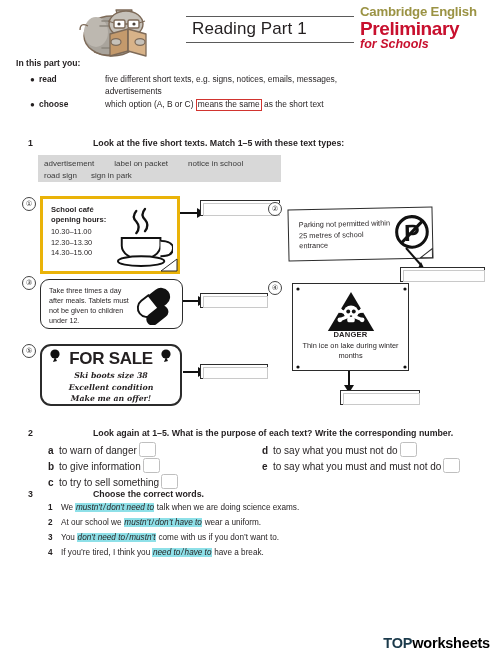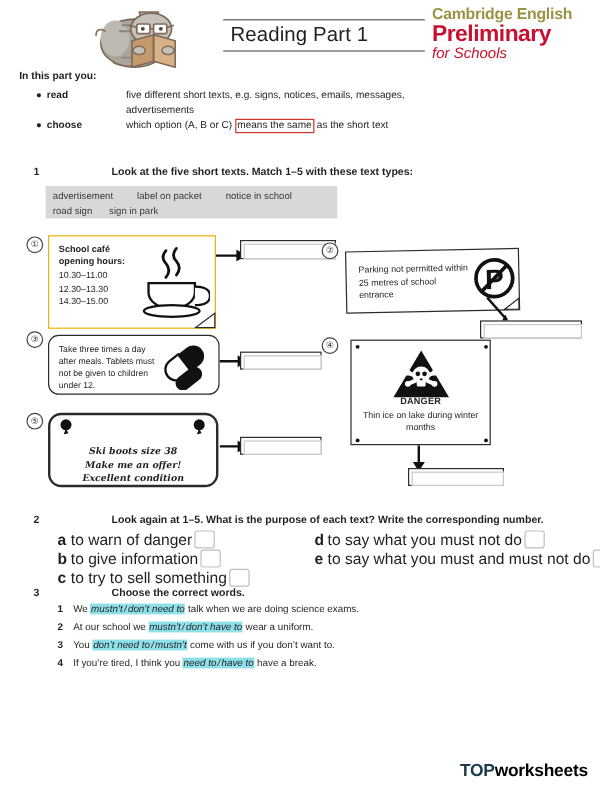--- a/index.html
+++ b/index.html
@@ -17,21 +17,21 @@
   .cat{position:absolute;left:72px;top:2px;width:108px;height:58px;}
   .title-wrap{position:absolute;left:186px;top:16px;width:168px;}
   .title-rule{border-top:1px solid #5a5a5a;height:0;}
   .title-text{
     font-size:17px;letter-spacing:.1px;color:#231f20;
     padding:2px 0 3px 6px;font-weight:400;
   }
   .cam-logo{position:absolute;right:8px;top:5px;text-align:left;width:132px;}
   .cam-1{font-size:13.2px;font-weight:bold;color:#9b9344;line-height:1.12;letter-spacing:-.2px;}
   .cam-2{font-size:19px;font-weight:bold;color:#c8102e;line-height:1.05;letter-spacing:-.4px;margin-top:-1px;}
-  .cam-3{font-size:12.5px;font-style:italic;color:#c8102e;line-height:1.1;margin-top:-1px;}
+  .cam-3{font-size:12.5px;font-style:italic;color:#c8102e;line-height:1.1;margin-top:-1px;font-weight:bold;}
 
   .inpart{position:absolute;left:16px;top:58px;font-size:8.6px;font-weight:bold;}
   .bullets{position:absolute;left:30px;top:74px;width:350px;font-size:8.4px;line-height:1.42;}
   .brow{display:flex;align-items:flex-start;margin-bottom:1px;}
   .bdot{width:9px;flex:0 0 9px;font-size:8px;line-height:1.45;}
   .blab{width:46px;flex:0 0 46px;font-weight:bold;}
   .btxt{flex:1;padding-left:20px;}
   .redbox{border:1.4px solid #d1342f;padding:0 1px;display:inline-block;line-height:1.18;}
 
   
@@ -57,40 +57,40 @@
 
   
   .ansbox{
     position:absolute;border:1.6px solid #2c2c2c;background:#fff;
     box-sizing:border-box;padding:1.5px;
   }
   .ansbox i{display:block;width:100%;height:100%;border:.8px solid #c9c9c9;background:#fefefe;}
 
   
   .card{position:absolute;background:#fff;box-sizing:border-box;}
-  .card-fold{border:1px solid #eab308;}
+  .card-fold{border:3px solid #eab308;}
   .card-round{border:1.4px solid #2b2b2b;border-radius:9px;}
   .card-sign{border:1px solid #2b2b2b;}
 
   .t1-title{position:absolute;left:8px;top:6px;font-size:7.6px;font-weight:bold;line-height:1.35;}
   .t1-times{position:absolute;left:8px;top:28px;font-size:7.4px;line-height:1.45;}
 
   .t2-text{position:absolute;left:10px;top:10px;width:92px;font-size:7.4px;line-height:1.42;}
 
   .t3-text{position:absolute;left:8px;top:6px;width:84px;font-size:7.2px;line-height:1.4;}
 
   .t4-danger{position:absolute;left:0;right:0;top:46px;text-align:center;font-size:7.6px;font-weight:bold;letter-spacing:.2px;}
   .t4-text{position:absolute;left:4px;right:4px;top:57px;text-align:center;font-size:7.4px;line-height:1.4;}
 
   .t5-head{position:absolute;left:0;right:0;top:3px;text-align:center;font-size:17px;font-weight:bold;letter-spacing:-.3px;}
   .t5-body{position:absolute;left:0;right:0;top:24px;text-align:center;font-size:7.8px;line-height:1.5;
            font-family:"DejaVu Serif",serif;font-style:italic;font-weight:bold;}
 
   
-  .q2row{position:absolute;font-size:13px;white-space:nowrap;}
+  .q2row{position:absolute;font-size:10px;white-space:nowrap;}
   .q2let{display:inline-block;width:11px;font-weight:bold;}
   .smallbox{
     display:inline-block;width:15px;height:13px;border:.9px solid #bfbfbf;border-radius:2.5px;
     background:#fff;vertical-align:-3px;margin-left:2px;
   }
 
   
   .q3row{position:absolute;font-size:8.2px;white-space:nowrap;}
   .q3num{display:inline-block;width:13px;font-weight:bold;}
   .hl{background:#8ee0e8;font-style:italic;padding:0 .5px;}
@@ -293,24 +293,25 @@
   <div class="circ" style="left:22px;top:344px;">⑤</div>
   <div class="card card-round" style="left:40px;top:344px;width:142px;height:62px;border-width:2px;border-radius:11px;">
     <svg style="position:absolute;left:7px;top:3px;" width="13" height="13" viewBox="0 0 13 13">
       <circle cx="6" cy="5" r="4.6" fill="#111"></circle>
         <path d="M6 8 l-2 5 l4 -1 z" fill="#111"></path>
     </svg>
     <svg style="position:absolute;right:7px;top:3px;" width="13" height="13" viewBox="0 0 13 13">
       <circle cx="6" cy="5" r="4.6" fill="#111"></circle>
         <path d="M6 8 l-2 5 l4 -1 z" fill="#111"></path>
     </svg>
+    <div class="t5-head">FOR SALE</div>
     <div class="t5-body">
       <div>Ski boots size 38</div>
+      <div>Excellent condition</div>
       <div>Make me an offer!</div>
-      <div>Excellent condition</div>
     </div>
   </div>
   <svg style="position:absolute;left:183px;top:367px;" width="24" height="10" viewBox="0 0 24 10">
     <path d="M0 5 H16" stroke="#111" stroke-width="2"></path>
       <path d="M15 0 l8 5 l-8 5 z" fill="#111"></path>
   </svg>
   <div class="ansbox" style="left:200px;top:364px;width:68px;height:15px;">
       <i></i>
     </div>
 

